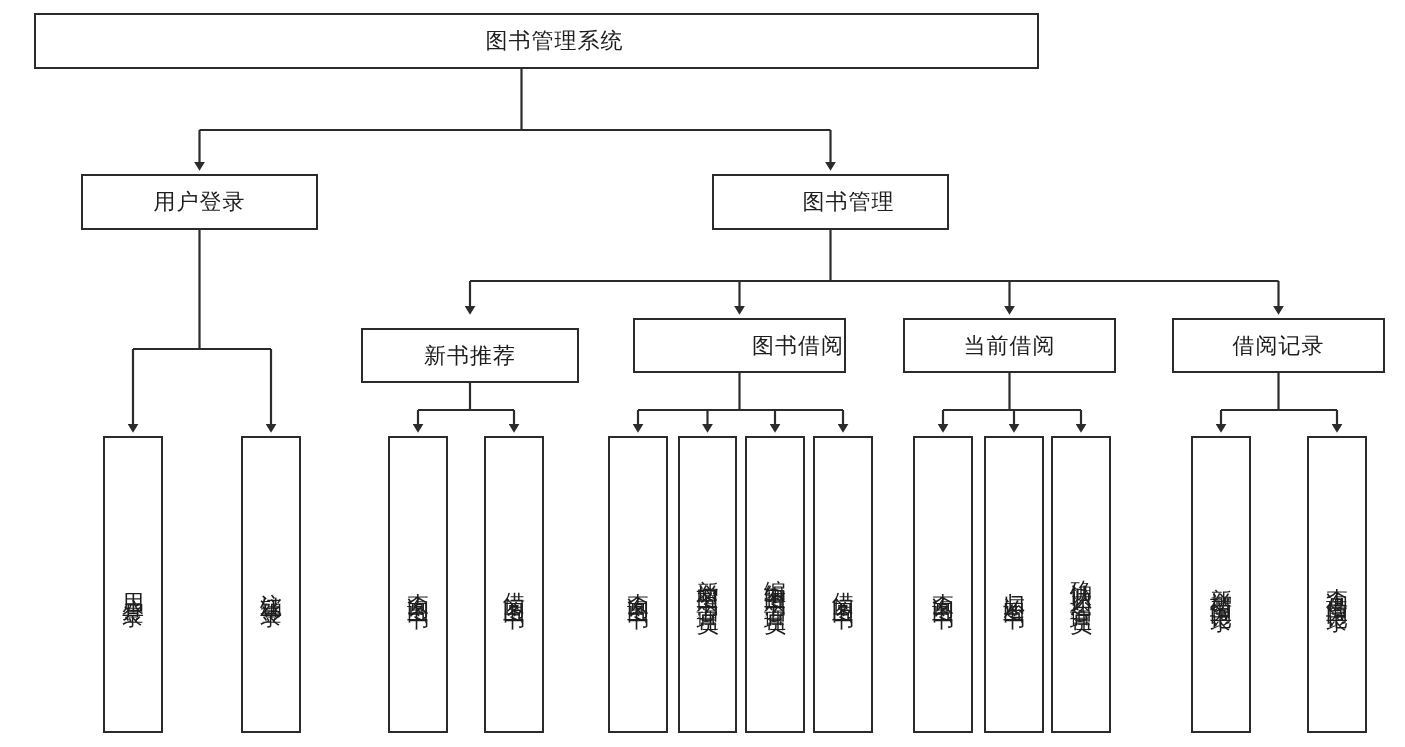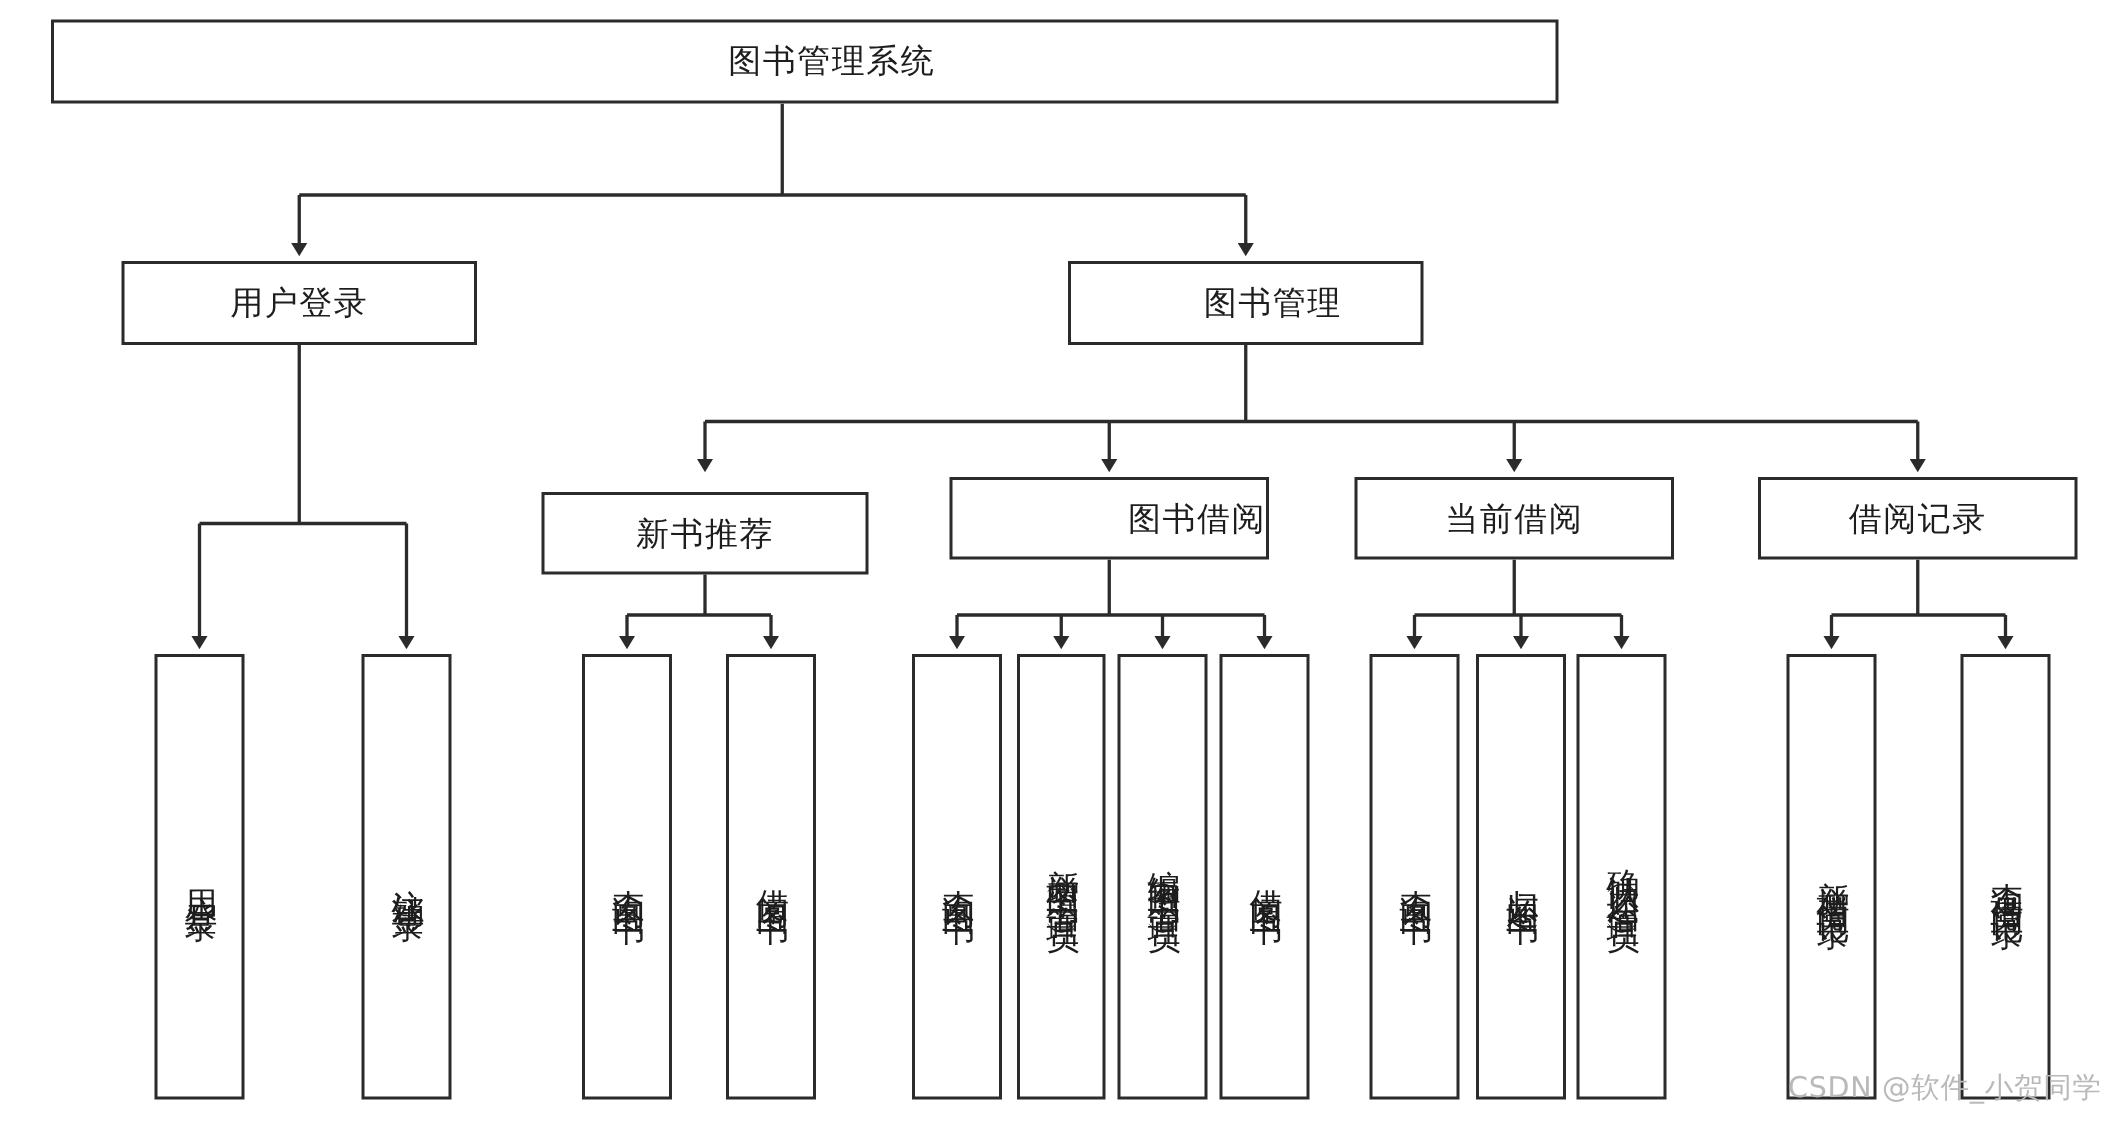--- a/index.html
+++ b/index.html
@@ -163,15 +163,14 @@
         <span class="vlabel">确认归还（管理员）</span>
       </div>
       <div class="node v" style="left: 1191px; top: 436px; width: 60px; height: 297px;">
         <span class="vlabel">新增借阅记录</span>
       </div>
       <div class="node v" style="left: 1307px; top: 436px; width: 60px; height: 297px;">
         <span class="vlabel">查询借阅记录</span>
       </div>
     </div>
 
-  <div class="watermark" style="left:1192px; top:712px;">CSDN @软件_小贺同学</div>
 
 </div>
 
 </body></html>

